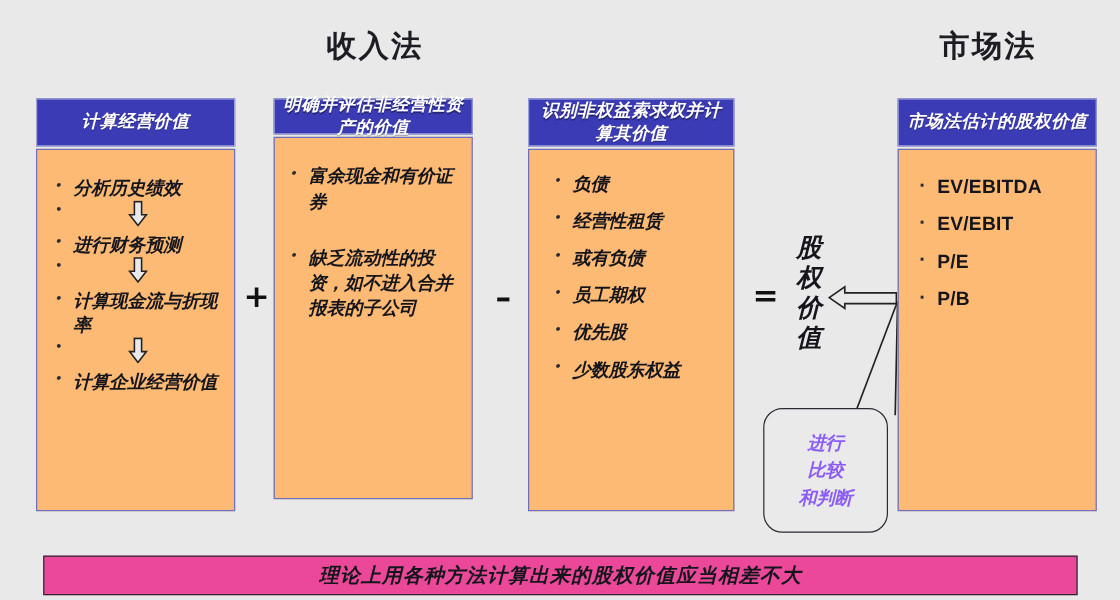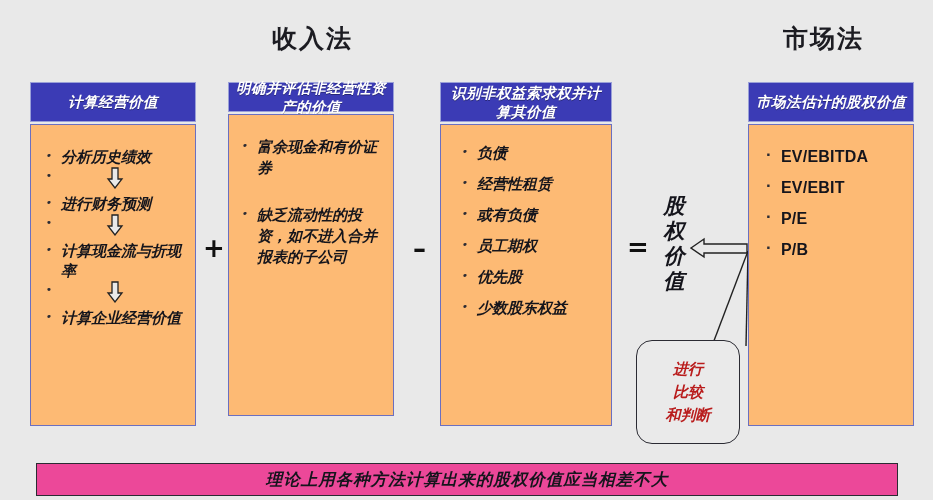--- a/index.html
+++ b/index.html
@@ -177,21 +177,21 @@
     box-sizing: border-box;
     display: flex;
     flex-direction: column;
     align-items: center;
     justify-content: center;
     font-family: "DejaVu Serif", "Liberation Serif", serif;
     font-style: italic;
     font-weight: bold;
     font-size: 15px;
     line-height: 23px;
-    color: #b91c1c;
+    color: #8b5cf6;
   }
   #callout-tail {
     position: absolute;
     left: 660px;
     top: 246px;
     pointer-events: none;
   }
 
   
   #bottom-banner {

